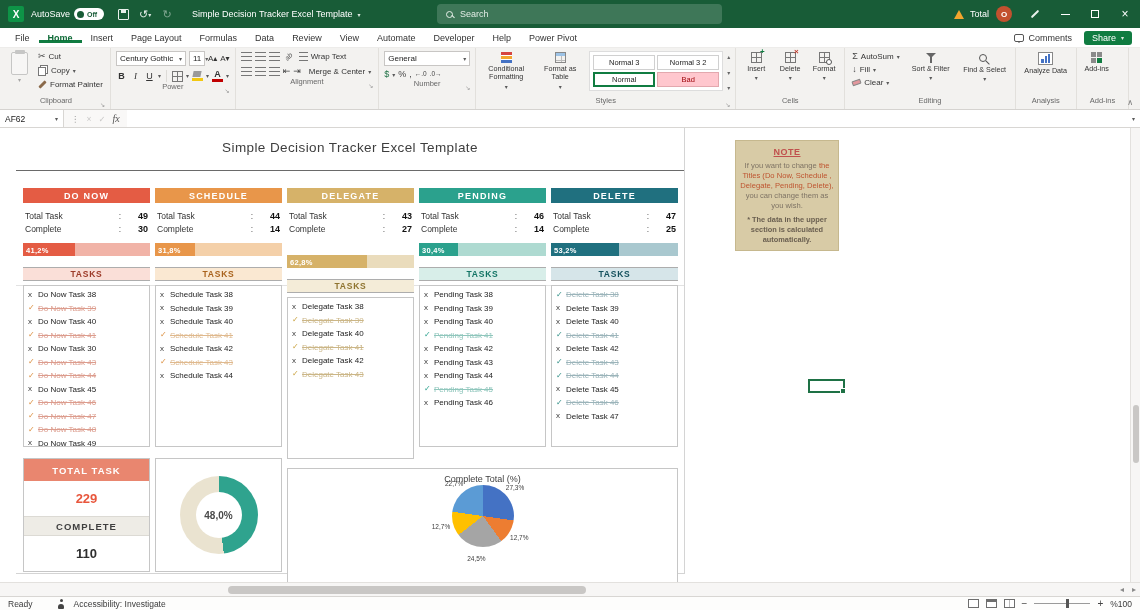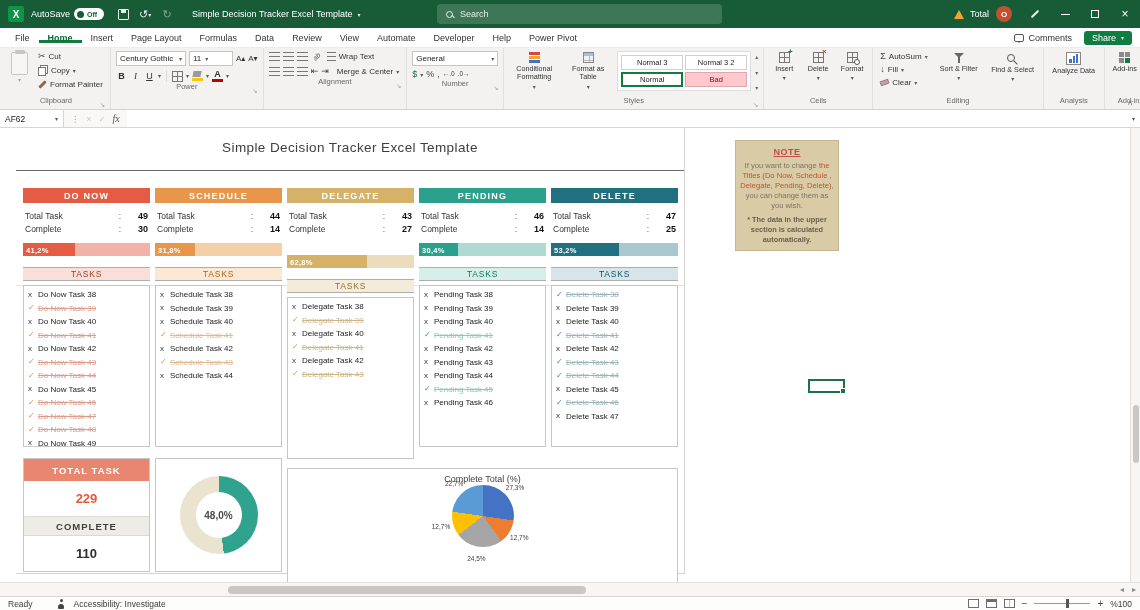--- a/index.html
+++ b/index.html
@@ -63,21 +63,21 @@
   .gi.money{color:#1E7145}
   .pastecol{display:flex;flex-direction:column;align-items:center;opacity:.5;padding:1px 4px}
   .ic-paste{width:17px;height:23px;border:1.5px solid #9B9B9B;border-radius:2px;background:#FBFBFA;position:relative;margin-bottom:2px}
   .ic-paste::before{content:"";position:absolute;top:-3px;left:50%;margin-left:-5px;width:10px;height:4px;background:#9B9B9B;border-radius:1px}
   .ic-copy{width:10px;height:11px;position:relative;display:inline-block}
   .ic-copy::before,.ic-copy::after{content:"";position:absolute;width:6px;height:7px;border:1px solid #777;background:#fff}
   .ic-copy::before{right:0;top:0}.ic-copy::after{left:0;bottom:0}
   .ic-brush{width:9px;height:3px;background:#8A6A4A;transform:rotate(-45deg);border-radius:1px;display:inline-block}
   .combo{height:15px;border:1px solid #C8C6C4;background:#fff;display:flex;align-items:center;font-size:8px;padding:0 3px;gap:4px;color:#222;white-space:nowrap}
   .fontname{width:70px;justify-content:space-between}
-  .fontsize{width:44px;justify-content:flex-start}
+  .fontsize{width:16px;justify-content:flex-start}
   .numfmt{width:86px;justify-content:space-between}
   .fmt{font-size:9px;width:11px;text-align:center;color:#333}
   .fmt.b{font-weight:bold}.fmt.i{font-style:italic;font-family:"Liberation Serif",serif}.fmt.u{text-decoration:underline}
   .fsz{font-size:8px;color:#333}
   .vsep{width:1px;height:12px;background:#DDDBD7;margin:0 2px}
   .ic-borders{width:11px;height:11px;border:1px solid #777;background:linear-gradient(#777,#777) center/100% 1px no-repeat,linear-gradient(#777,#777) center/1px 100% no-repeat;display:inline-block}
   .ic-fill{width:11px;display:inline-block}
   .ic-fill::before{content:"";display:block;width:8px;height:6px;background:#9A9A9A;transform:skewX(-12deg);margin:0 auto}
   .ic-fill::after{content:"";display:block;height:3px;background:#F2C811;margin-top:1px}
   .ic-fontcolor{font-size:9px;font-weight:bold;color:#333;line-height:8px;text-align:center;width:11px;display:inline-block}
@@ -137,21 +137,21 @@
 
   .dcol{position:absolute;top:60px;width:127px}
   .dhead{height:15px;color:#fff;font-size:9px;font-weight:bold;letter-spacing:1.2px;display:flex;align-items:center;justify-content:center}
   .dstats{margin-top:6px;padding:0 2px}
   .srow{display:flex;height:13px;align-items:center;font-size:8.5px;color:#333}
   .slab{flex:1}.scol{width:8px;text-align:center;color:#555}
   .sval{width:24px;text-align:right;font-weight:bold;color:#111;font-size:9px}
   .dbar{margin-top:8px;height:13px;position:relative}
   .dfill{position:absolute;left:0;top:0;bottom:0}
   .dpct{position:absolute;left:3px;top:2.5px;font-size:7.5px;font-weight:bold;color:#fff;letter-spacing:.3px}
-  .dtasks-h{margin-top:11px;height:14px;border-top:1px solid #ADADAD;border-bottom:1px solid #ADADAD;display:flex;align-items:center;justify-content:center;font-size:8.5px;font-weight:normal;letter-spacing:.8px}
+  .dtasks-h{margin-top:11px;height:14px;border-top:1px solid #ADADAD;border-bottom:1px solid #ADADAD;display:flex;align-items:center;justify-content:center;font-size:8.5px;font-weight:bold;letter-spacing:.8px}
   .dtasks{margin-top:4px;height:162px;border:1px solid #C6C6C6;padding:2px 0 0 4px;overflow:hidden;background:#fff}
   .trow{display:flex;align-items:center;height:13.5px;font-size:8px;color:#222}
   .tchk{width:10px;font-size:8px;line-height:1}
   .tlab.done{text-decoration:line-through}
 
   .sumbox{position:absolute;left:23px;top:330px;width:127px;height:114px;border:1px solid #C6C6C6;display:flex;flex-direction:column;background:#fff}
   .sum-h{height:22px;background:#E9866F;color:#fff;font-weight:bold;font-size:9.5px;letter-spacing:1px;display:flex;align-items:center;justify-content:center}
   .sum-v{flex:1;display:flex;align-items:center;justify-content:center;font-size:13px;font-weight:bold;color:#2E2E2E}
   .sum-v.orange{color:#E8563C}
   .sum-c{height:20px;background:#EEECE6;border-top:1px solid #DCDAD4;border-bottom:1px solid #DCDAD4;display:flex;align-items:center;justify-content:center;font-size:9.5px;font-weight:bold;letter-spacing:1px;color:#3F3F3F}
@@ -549,21 +549,21 @@
               <div class="trow">
                 <span class="tchk" style="color: rgb(58, 58, 58);">x</span>
                 <span class="tlab">Do Now Task 40</span>
               </div>
               <div class="trow">
                 <span class="tchk" style="color: rgb(219, 141, 60);">✓</span>
                 <span class="tlab done" style="color: rgb(220, 156, 141);">Do Now Task 41</span>
               </div>
               <div class="trow">
                 <span class="tchk" style="color: rgb(58, 58, 58);">x</span>
-                <span class="tlab">Do Now Task 42</span>
+                <span class="tlab">Do Now Task 30</span>
               </div>
               <div class="trow">
                 <span class="tchk" style="color: rgb(219, 141, 60);">✓</span>
                 <span class="tlab done" style="color: rgb(220, 156, 141);">Do Now Task 43</span>
               </div>
               <div class="trow">
                 <span class="tchk" style="color: rgb(219, 141, 60);">✓</span>
                 <span class="tlab done" style="color: rgb(220, 156, 141);">Do Now Task 44</span>
               </div>
               <div class="trow">

